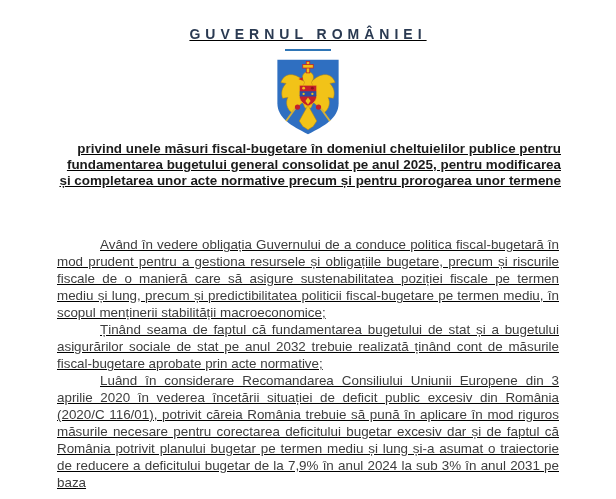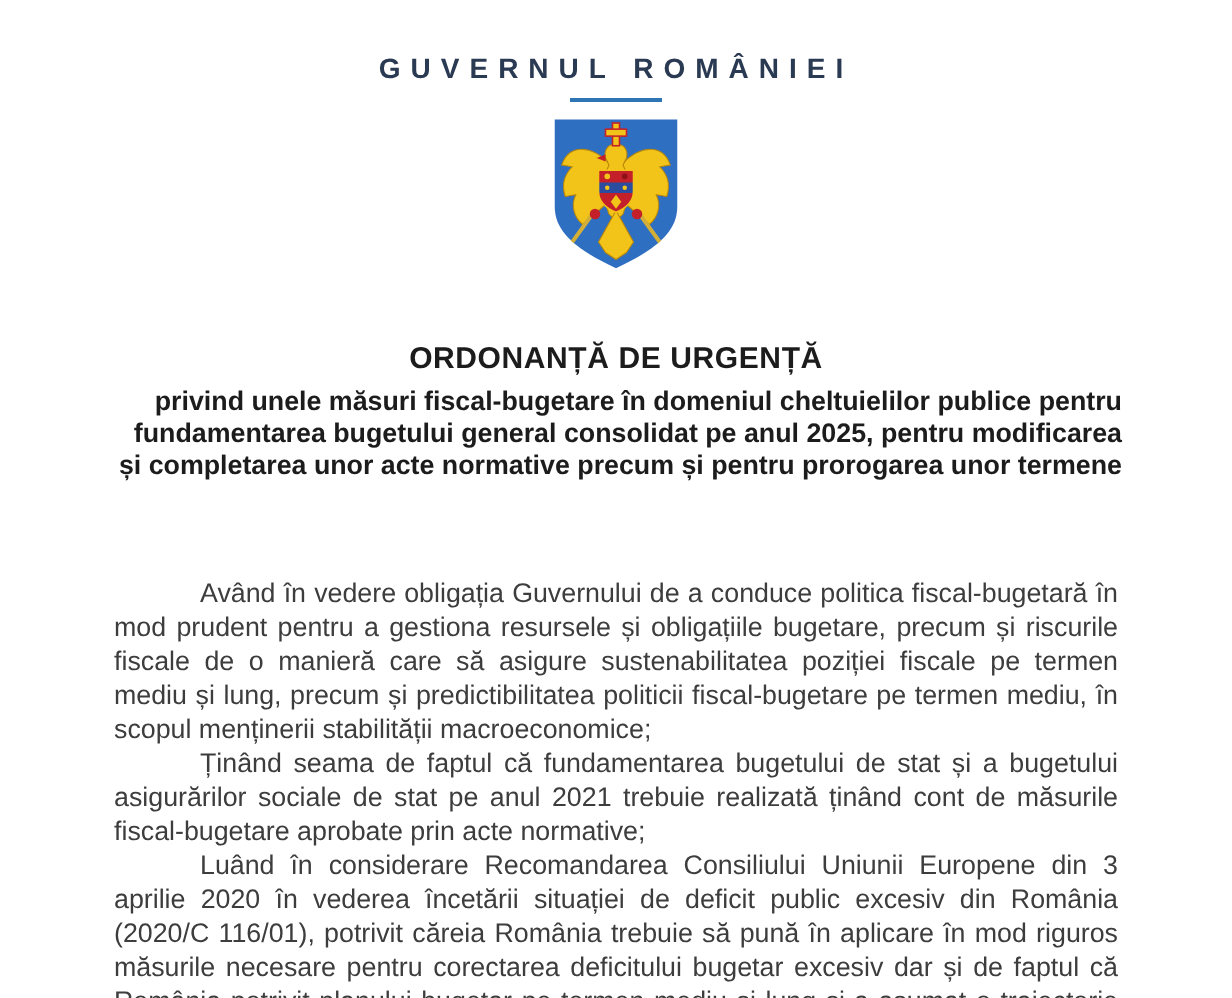--- a/index.html
+++ b/index.html
@@ -11,20 +11,21 @@
     width: 616px;
     height: 499px;
     overflow: hidden;
     font-family: "Liberation Sans", sans-serif;
   }
   .page {
     position: relative;
     width: 616px;
     height: 374px;
     background: #ffffff;
+    text-decoration: underline;
   }
   .gov-title {
     text-align: center;
     padding-top: 26px;
     font-size: 14px;
     font-weight: 700;
     letter-spacing: 5px;
     color: #2a3a52;
   }
   .gov-underline {
@@ -110,23 +111,22 @@
         <circle cx="35" cy="36.5" r="1.6" fill="#f2c318"></circle>
         <circle cx="45" cy="36.5" r="1.6" fill="#8c1218"></circle>
         <circle cx="35" cy="43" r="1.3" fill="#f2c318"></circle>
         <circle cx="45" cy="43" r="1.3" fill="#f2c318"></circle>
         <path d="M40 47 l3 4 -3 4 -3 -4 Z" fill="#f2c318"></path>
         <path d="M30 33 H50 V45 C50 51 45 55 40 57 C35 55 30 51 30 45 Z" fill="none" stroke="#f2c318" stroke-width="0.9"></path>
       </svg>
     </span>
   </div>
 
-  <h1 class="doc-title">ORDONANȚĂ DE URGENȚĂ</h1>
 
   <h2 class="doc-subtitle">privind unele măsuri fiscal-bugetare în domeniul cheltuielilor publice pentru fundamentarea bugetului general consolidat pe anul 2025, pentru modificarea și completarea unor acte normative precum și pentru prorogarea unor termene</h2>
 
   <div class="body-text">
     <p>Având în vedere obligația Guvernului de a conduce politica fiscal-bugetară în mod prudent pentru a gestiona resursele și obligațiile bugetare, precum și riscurile fiscale de o manieră care să asigure sustenabilitatea poziției fiscale pe termen mediu și lung, precum și predictibilitatea politicii fiscal-bugetare pe termen mediu, în scopul menținerii stabilității macroeconomice;</p>
-    <p>Ținând seama de faptul că fundamentarea bugetului de stat și a bugetului asigurărilor sociale de stat pe anul 2021 trebuie realizată ținând cont de măsurile fiscal-bugetare aprobate prin acte normative;</p>
+    <p>Ținând seama de faptul că fundamentarea bugetului de stat și a bugetului asigurărilor sociale de stat pe anul 2032 trebuie realizată ținând cont de măsurile fiscal-bugetare aprobate prin acte normative;</p>
     <p>Luând în considerare Recomandarea Consiliului Uniunii Europene din 3 aprilie 2020 în vederea încetării situației de deficit public excesiv din România (2020/C 116/01), potrivit căreia România trebuie să pună în aplicare în mod riguros măsurile necesare pentru corectarea deficitului bugetar excesiv dar și de faptul că România potrivit planului bugetar pe termen mediu și lung și-a asumat o traiectorie de reducere a deficitului bugetar de la 7,9% în anul 2024 la sub 3% în anul 2031 pe baza</p>
   </div>
 
 </div>
 
 </body></html>

